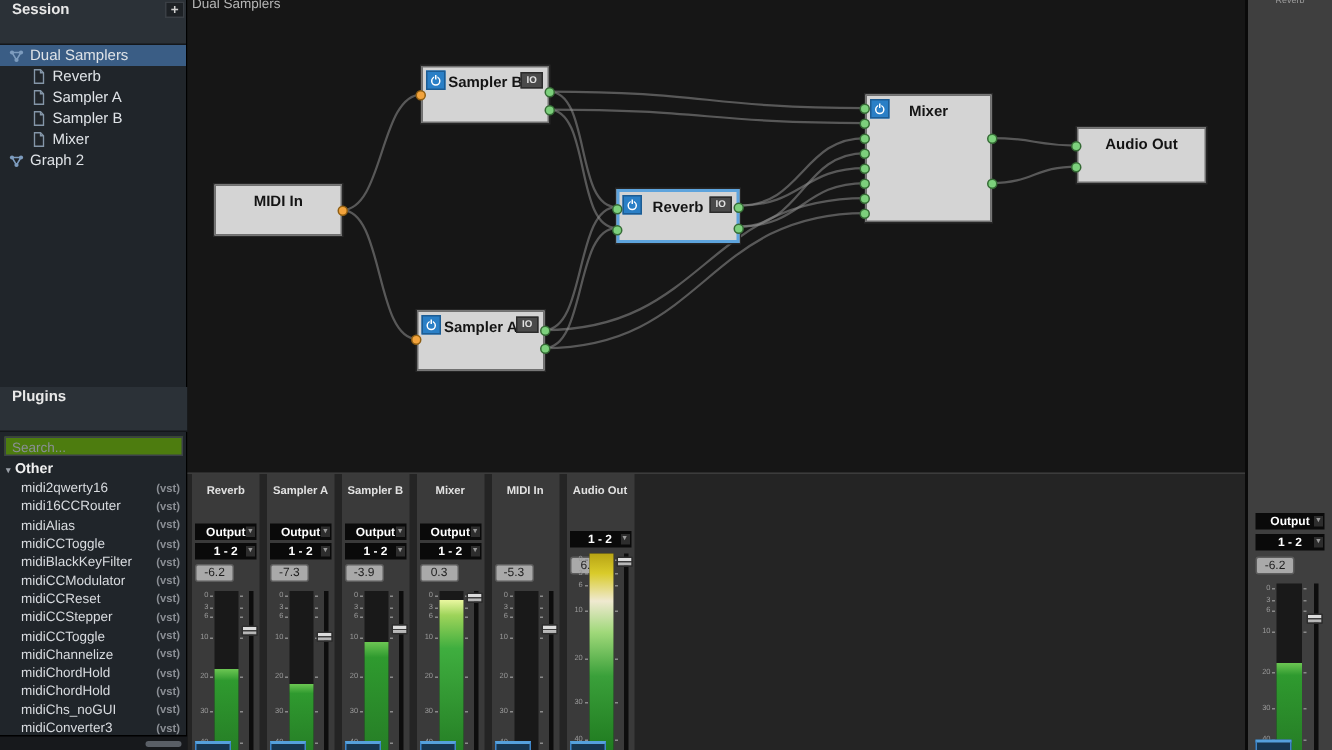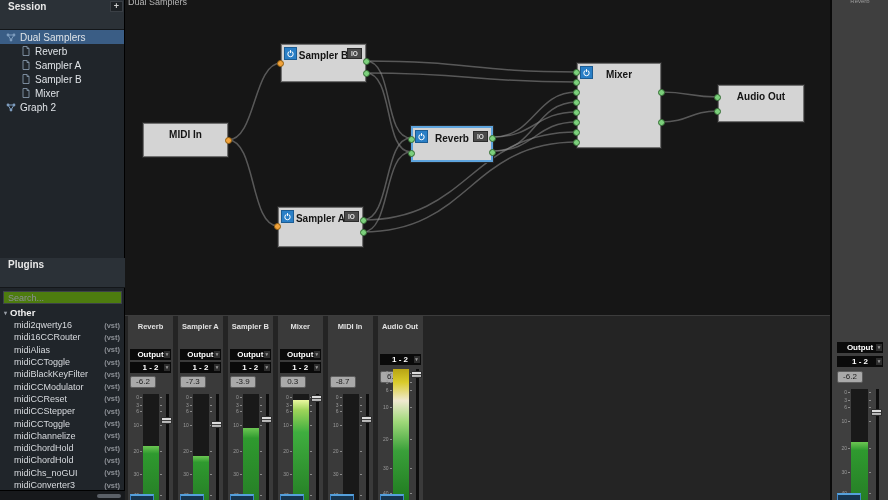--- a/index.html
+++ b/index.html
@@ -432,21 +432,21 @@
         <div class="tick-dash" style="left: 32px; top: 158px;"></div>
         <div class="tick-label" style="left: 0px; top: 176px; width: 11px;">40</div>
         <div class="tick-dash" style="left: 12px; top: 179px;"></div>
         <div class="tick-dash" style="left: 32px; top: 179px;"></div>
         <div class="fader-track" style="left: 38px; top: 78px; height: 107px;"></div>
         <div class="fader-handle" style="left: 33px; top: 79px;"></div>
         <div class="strip-blue" style="left: 2px; top: 178px; width: 24px;"></div>
       </div>
       <div class="strip" style="left: 202.6px; width: 45px; height: 185px;">
         <div class="strip-name">MIDI In</div>
-        <div class="gain-box" style="left: 2px; top: 60px; width: 26px;">-8.7</div>
+        <div class="gain-box" style="left: 2px; top: 60px; width: 26px;">-5.3</div>
         <div class="meter-track" style="left: 15px; top: 78px; width: 16px; height: 107px;"></div>
         <div class="tick-label" style="left: 0px; top: 78px; width: 11px;">0</div>
         <div class="tick-dash" style="left: 12px; top: 81px;"></div>
         <div class="tick-dash" style="left: 32px; top: 81px;"></div>
         <div class="tick-label" style="left: 0px; top: 86px; width: 11px;">3</div>
         <div class="tick-dash" style="left: 12px; top: 89px;"></div>
         <div class="tick-dash" style="left: 32px; top: 89px;"></div>
         <div class="tick-label" style="left: 0px; top: 92px; width: 11px;">6</div>
         <div class="tick-dash" style="left: 12px; top: 95px;"></div>
         <div class="tick-dash" style="left: 32px; top: 95px;"></div>

